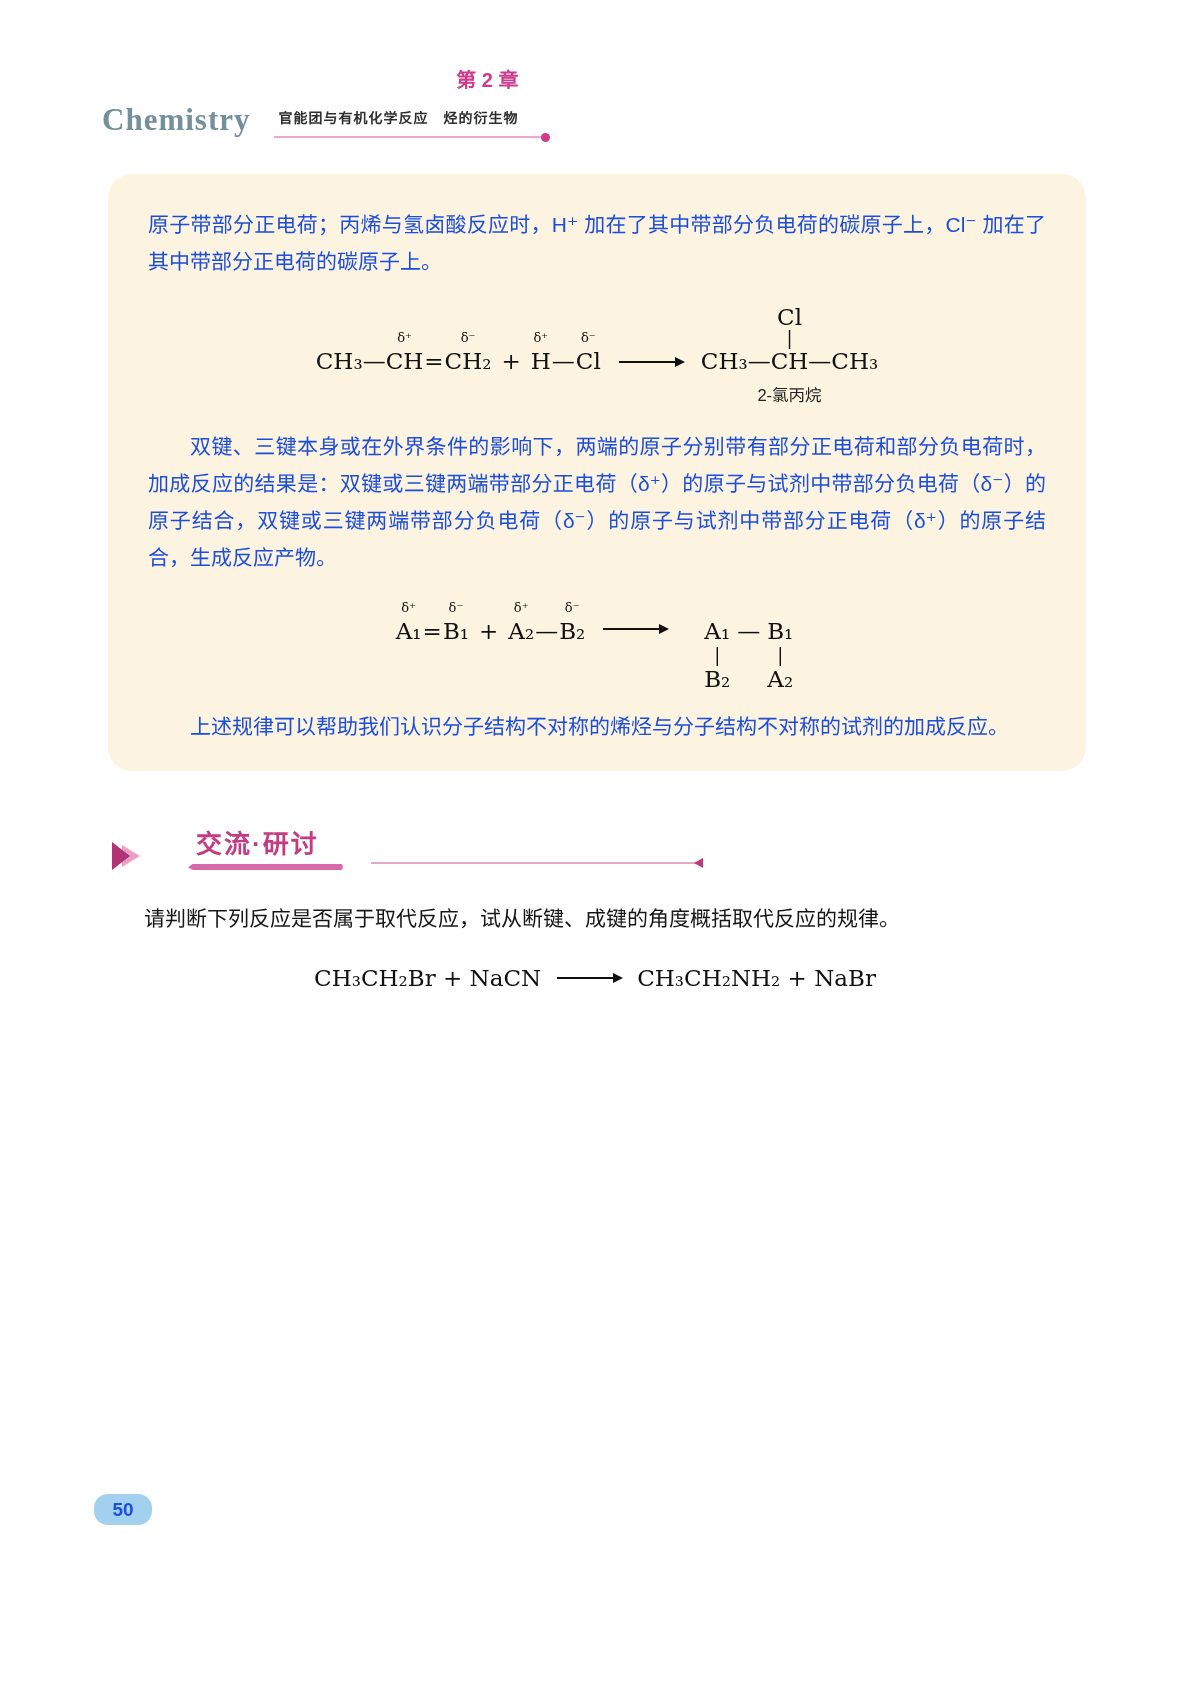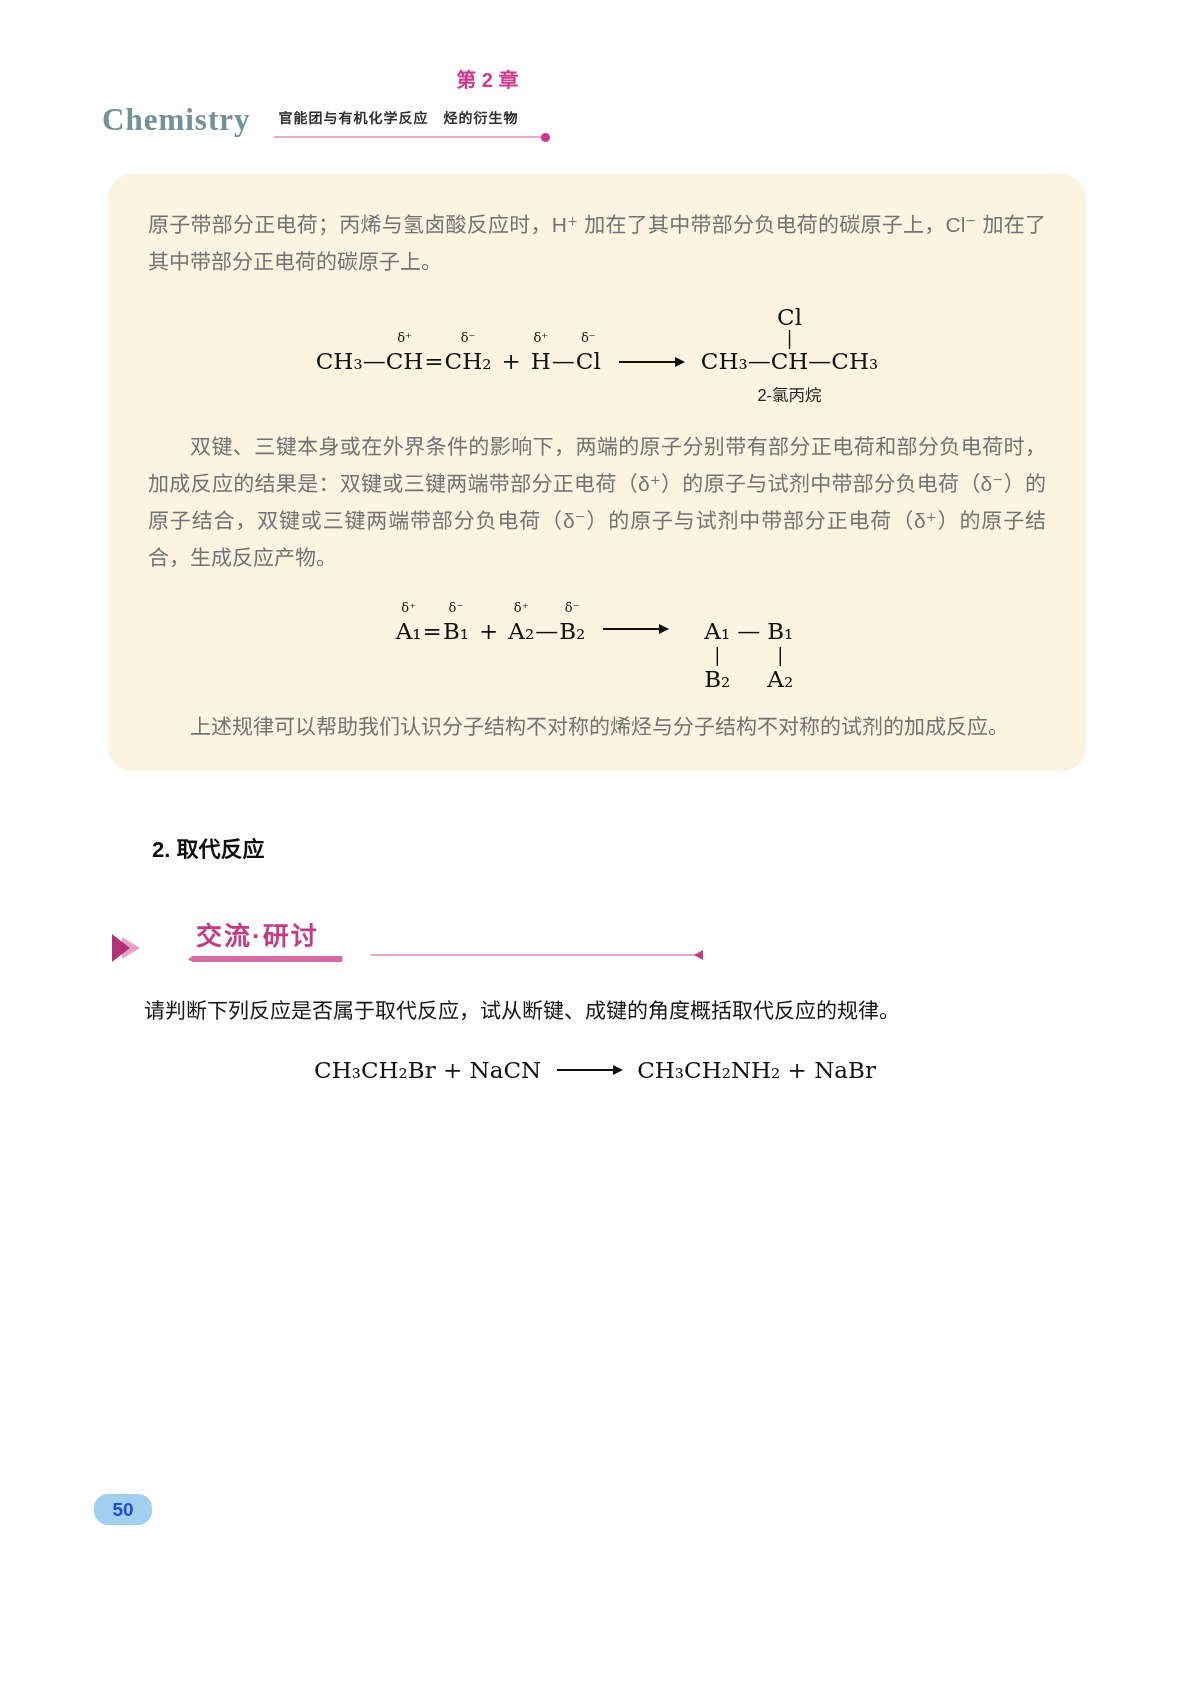--- a/index.html
+++ b/index.html
@@ -16,21 +16,21 @@
   .chapter-line { position:relative; display:flex; align-items:flex-end; gap:14px;
                   padding:0 30px 9px 4px; border-bottom:2px solid #f0a6cd;flex-direction:column; }
   .chapter-badge { color:#ce3b8d; font-weight:bold; font-size:20px; white-space:pre; }
   .chapter-title { color:#2f2f2f; font-weight:bold; font-size:14px; letter-spacing:1px; }
   .header-dot { position:absolute; right:-2px; bottom:-6px; width:9px; height:9px;
                 border-radius:50%; background:#ce3b8d; }
 
   
   .info-box { margin:36px 104px 0 108px; background:#fcf3e1; border-radius:24px;
               padding:32px 40px 26px; }
-  .info-box p { font-size:21px; line-height:37px; text-align:justify; color:#737373; }
+  .info-box p { font-size:21px; line-height:37px; text-align:justify; color:#1d4ed8; }
   .indent { text-indent:2em; }
 
   
   .eq-row { display:flex; justify-content:center;
             font-family:"DejaVu Serif","Liberation Serif",serif; font-size:23px; color:#101010; }
   .eq1 .eq-row { align-items:flex-end; }
   .eq2 .eq-row { align-items:flex-start; }
   .tok { white-space:pre; }
   .col { display:flex; flex-direction:column; align-items:center; }
   .delta { display:block; font-size:13px; line-height:16px; height:16px; text-align:center; color:#101010; }
@@ -187,21 +187,20 @@
           <span class="g c-base">B₂</span>
           <span class="g"></span>
           <span class="g c-base">A₂</span>
         </span>
       </div>
     </figure>
 
     <p class="indent">上述规律可以帮助我们认识分子结构不对称的烯烃与分子结构不对称的试剂的加成反应。</p>
   </section>
 
-  <h2 class="section-heading">2. 取代反应</h2>
 
   <div class="activity-header">
     <svg class="act-icon" width="38" height="32" viewBox="0 0 38 32">
       <polygon points="12,5 30,16 12,27" fill="#e8a2c8"></polygon>
       <polygon points="2,2 20,16 2,30" fill="#b43277"></polygon>
     </svg>
     <div class="act-title-wrap">
       <span class="act-title">交流·研讨</span>
       <span class="act-swoosh"></span>
     </div>

